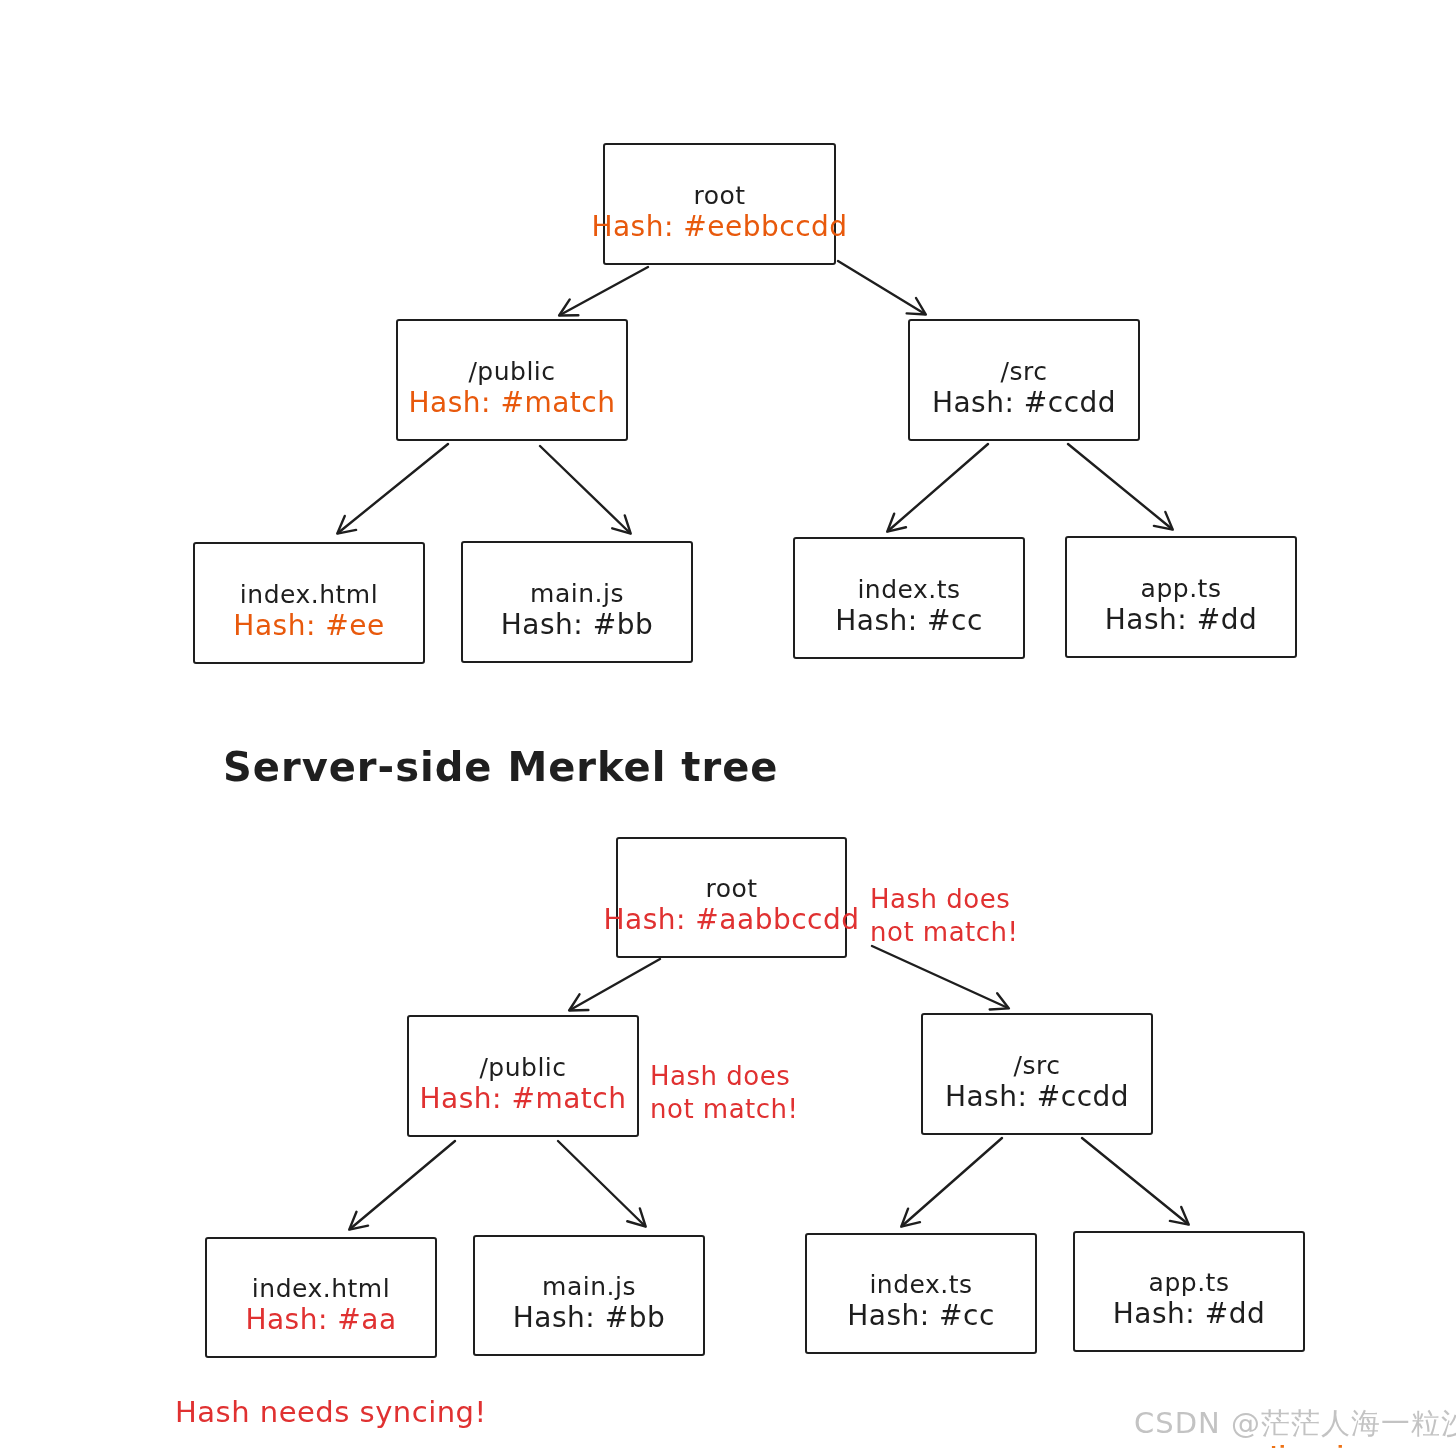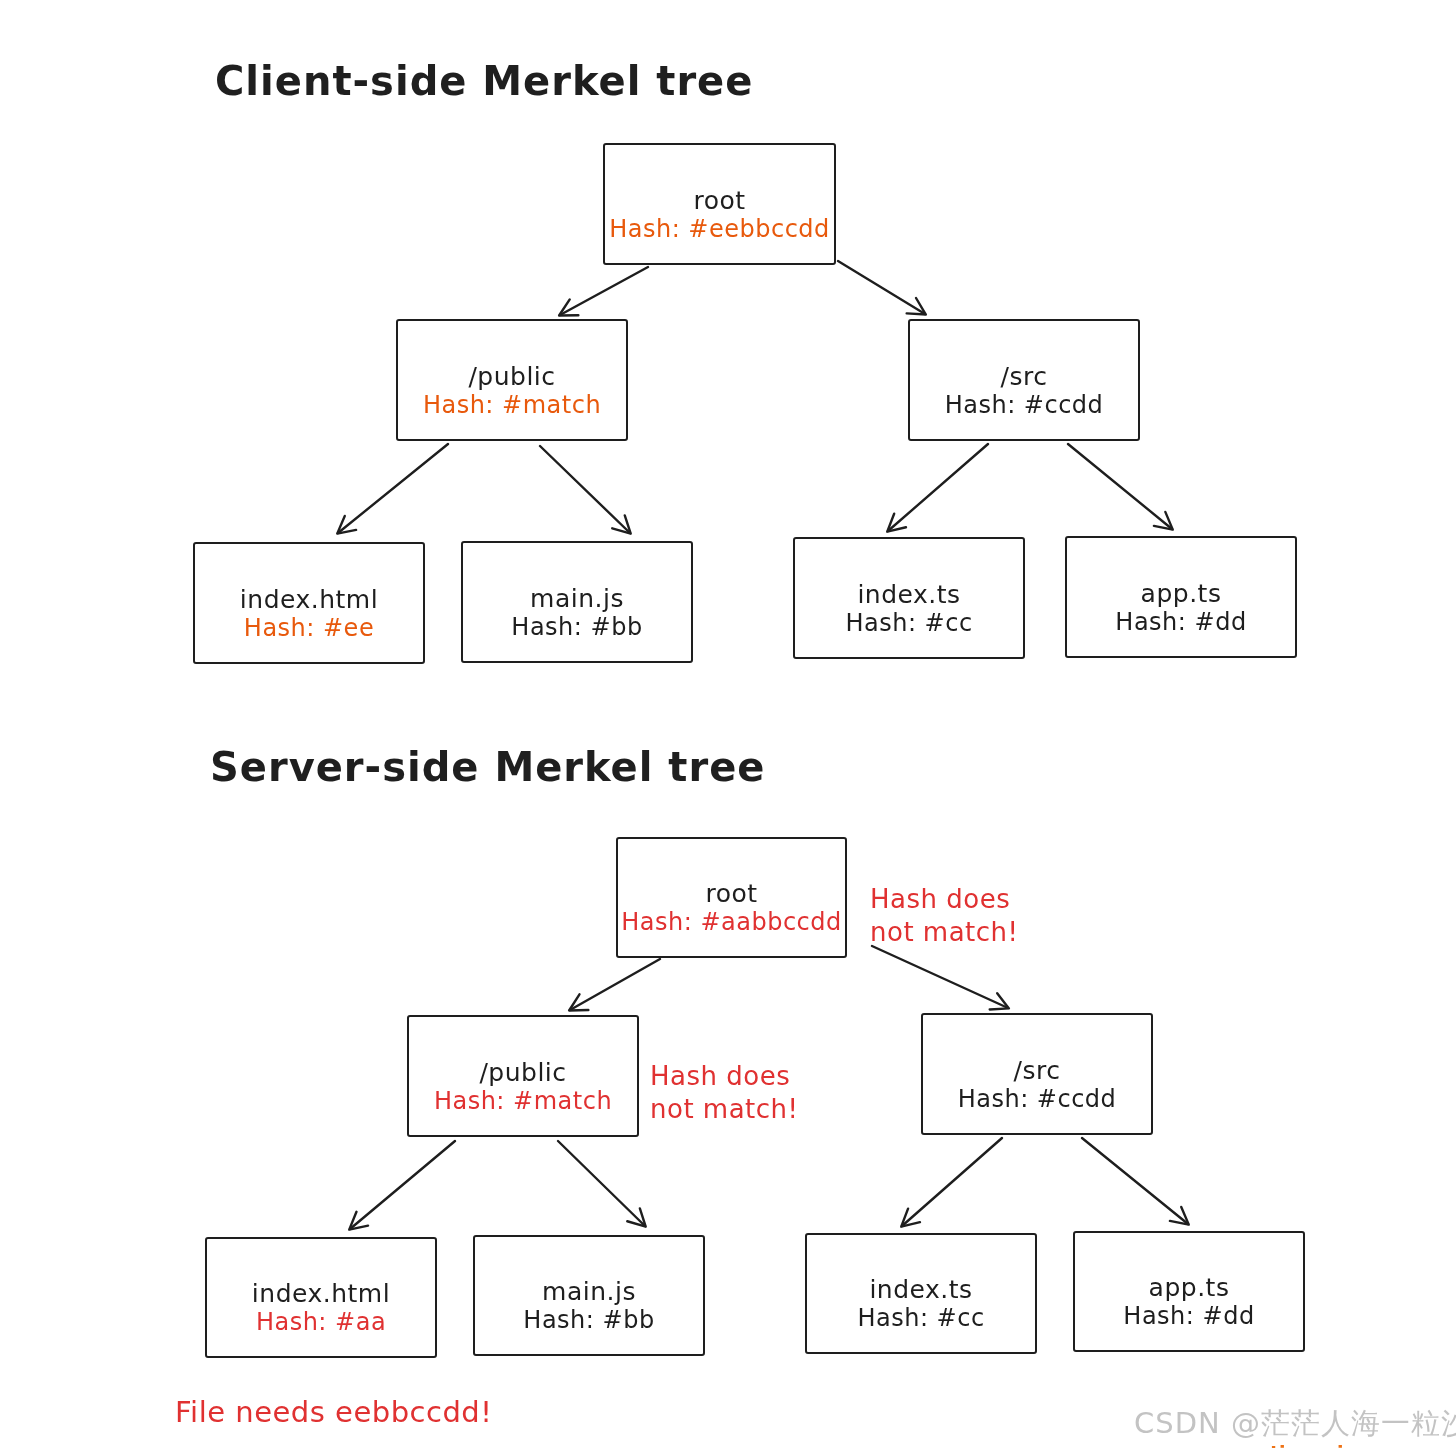--- a/index.html
+++ b/index.html
@@ -10,21 +10,21 @@
   .title{
     position:absolute;font-size:40px;font-weight:700;letter-spacing:1px;color:#1f1f1f;
     white-space:nowrap;
   }
   .node{
     position:absolute;border:2.5px solid #1e1e1e;border-radius:3px;background:#fff;
     display:flex;flex-direction:column;justify-content:flex-end;align-items:center;
     box-sizing:border-box;padding:22px 6px 20px 6px;
   }
   .nlabel{font-size:25px;color:#1e1e1e;letter-spacing:0.5px;white-space:nowrap;}
-  .nhash{font-size:24px;letter-spacing:0.5px;white-space:nowrap;color:#1e1e1e;}
+  .nhash{font-size:28px;letter-spacing:0.5px;white-space:nowrap;color:#1e1e1e;}
   .nhash.orange{color:#e8590c;}
   .nhash.red{color:#e03131;}
   .annotation{
     position:absolute;color:#e03131;font-size:26px;line-height:33px;font-weight:500;
     letter-spacing:0.5px;white-space:nowrap;margin-top:20px;
   }
   .annotation.big{font-size:29px;}
   #connectors{position:absolute;left:0;top:0;width:1456px;height:1448px;pointer-events:none;}
   #connectors line{stroke:#1e1e1e;stroke-width:2.4;stroke-linecap:round;}
   .site{
@@ -56,21 +56,20 @@
     <line x1="1068" y1="444" x2="1172" y2="529" marker-end="url(#arrow)"></line>
 
     <line x1="660" y1="959" x2="570" y2="1010" marker-end="url(#arrow)"></line>
     <line x1="872" y1="946" x2="1008" y2="1008" marker-end="url(#arrow)"></line>
     <line x1="455" y1="1141" x2="350" y2="1229" marker-end="url(#arrow)"></line>
     <line x1="558" y1="1141" x2="645" y2="1226" marker-end="url(#arrow)"></line>
     <line x1="1002" y1="1138" x2="902" y2="1226" marker-end="url(#arrow)"></line>
     <line x1="1082" y1="1138" x2="1188" y2="1224" marker-end="url(#arrow)"></line>
   </svg>
 
-  <div class="title" style="left:215px;top:58px">Client-side Merkel tree</div>
 
   <div class="node" style="left:603px;top:143px;width:233px;height:122px">
     <div class="nlabel">root</div>
     <div class="nhash orange">Hash: #eebbccdd</div>
   </div>
 
   <div class="node" style="left:396px;top:319px;width:232px;height:122px">
     <div class="nlabel">/public</div>
     <div class="nhash orange">Hash: #match</div>
   </div>
@@ -93,21 +92,21 @@
   <div class="node" style="left:793px;top:537px;width:232px;height:122px">
     <div class="nlabel">index.ts</div>
     <div class="nhash">Hash: #cc</div>
   </div>
 
   <div class="node" style="left:1065px;top:536px;width:232px;height:122px">
     <div class="nlabel">app.ts</div>
     <div class="nhash">Hash: #dd</div>
   </div>
 
-  <div class="title" style="left:210px;top:744px">Server-side Merkel tree</div>
+  <div class="title" style="left:223px;top:744px">Server-side Merkel tree</div>
 
   <div class="node" style="left:616px;top:837px;width:231px;height:121px">
     <div class="nlabel">root</div>
     <div class="nhash red">Hash: #aabbccdd</div>
   </div>
 
   <div class="annotation" style="left:870px;top:863px">
     <div>Hash does</div>
     <div>not match!</div>
   </div>
@@ -140,18 +139,18 @@
   <div class="node" style="left:805px;top:1233px;width:232px;height:121px">
     <div class="nlabel">index.ts</div>
     <div class="nhash">Hash: #cc</div>
   </div>
 
   <div class="node" style="left:1073px;top:1231px;width:232px;height:121px">
     <div class="nlabel">app.ts</div>
     <div class="nhash">Hash: #dd</div>
   </div>
 
-  <div class="annotation big" style="left:175px;top:1376px">File needs eebbccdd!</div>
+  <div class="annotation big" style="left:175px;top:1376px">Hash needs syncing!</div>
 
   <div class="watermark">CSDN @茫茫人海一粒沙</div>
   <div class="site">pragmaticengineer.com</div>
 
 </div>
 
 </body></html>

